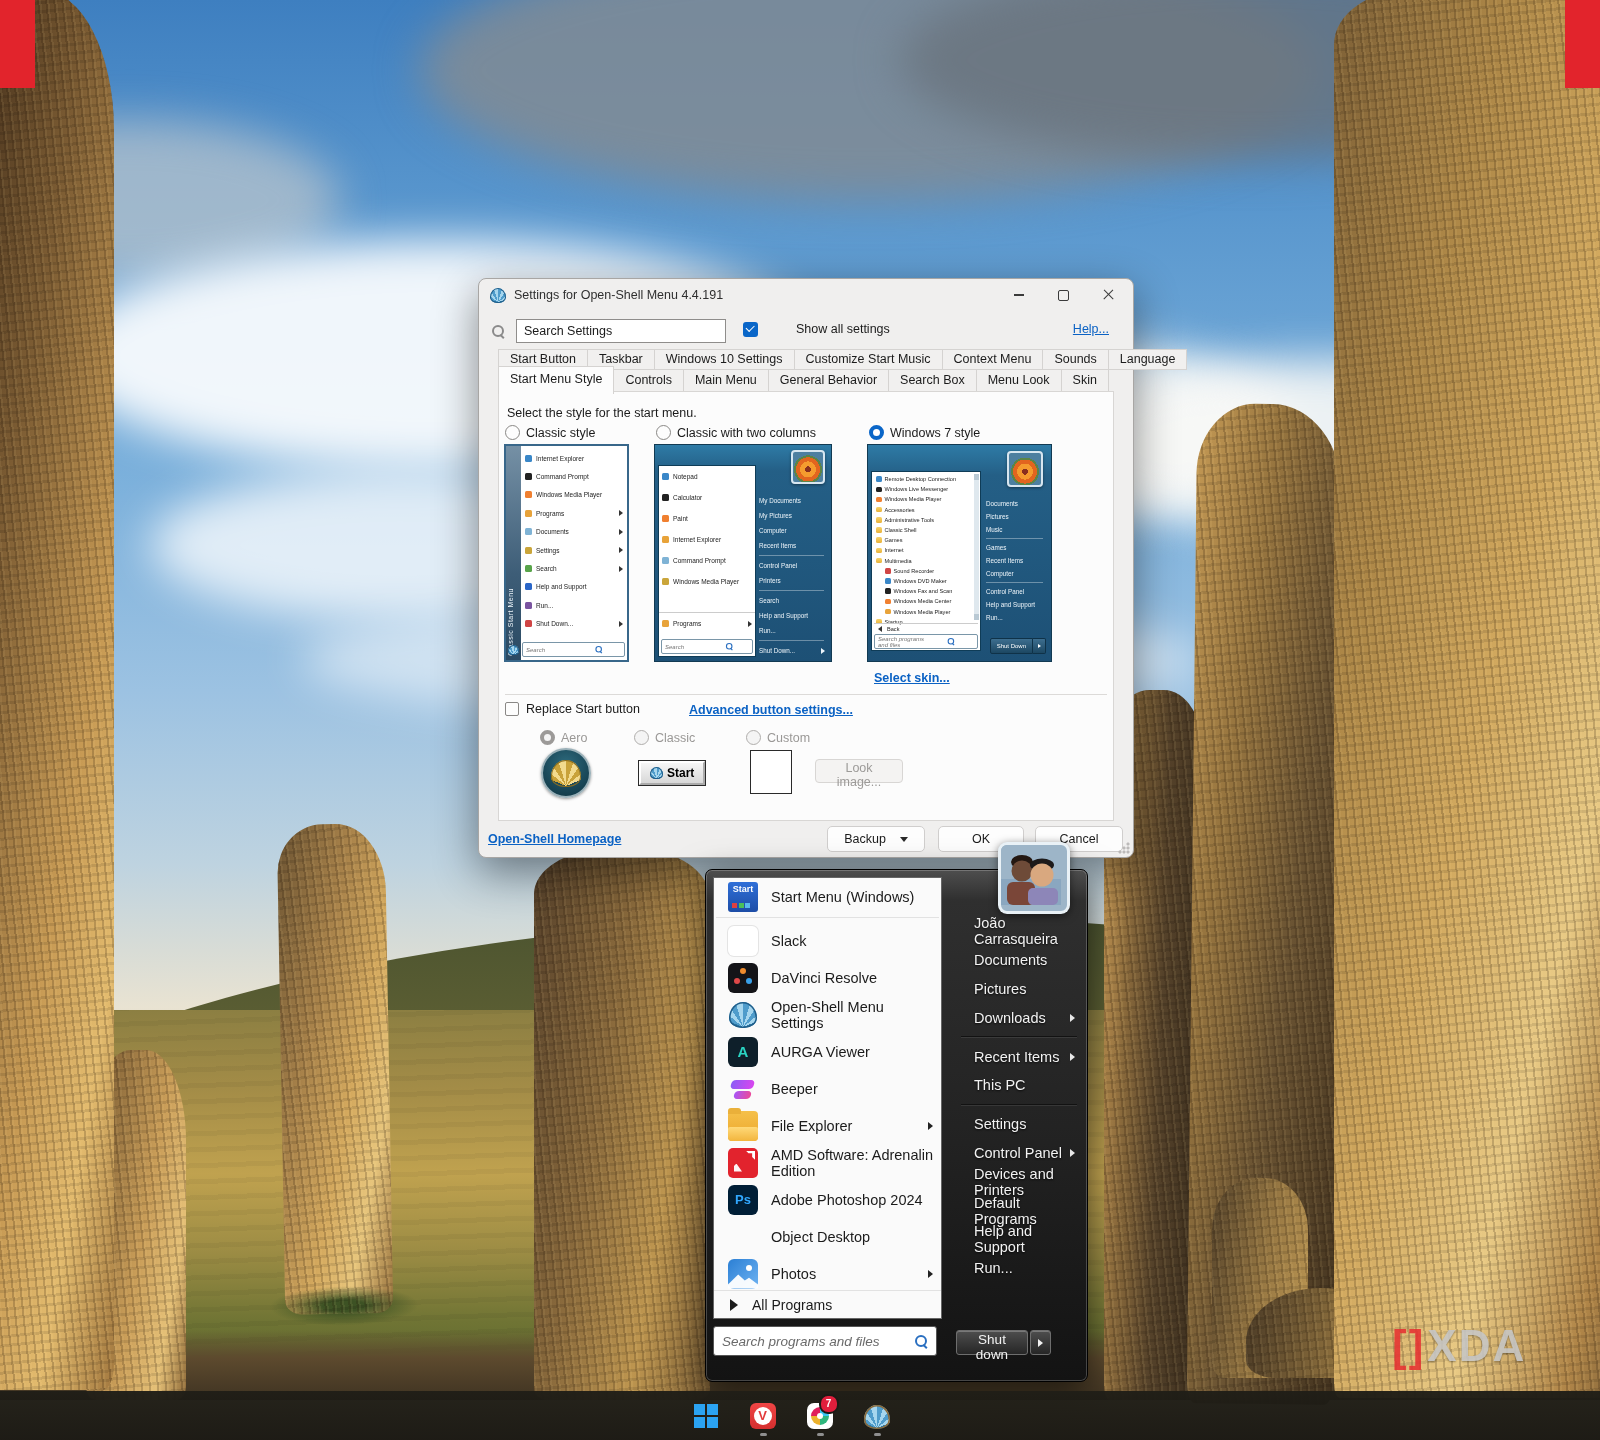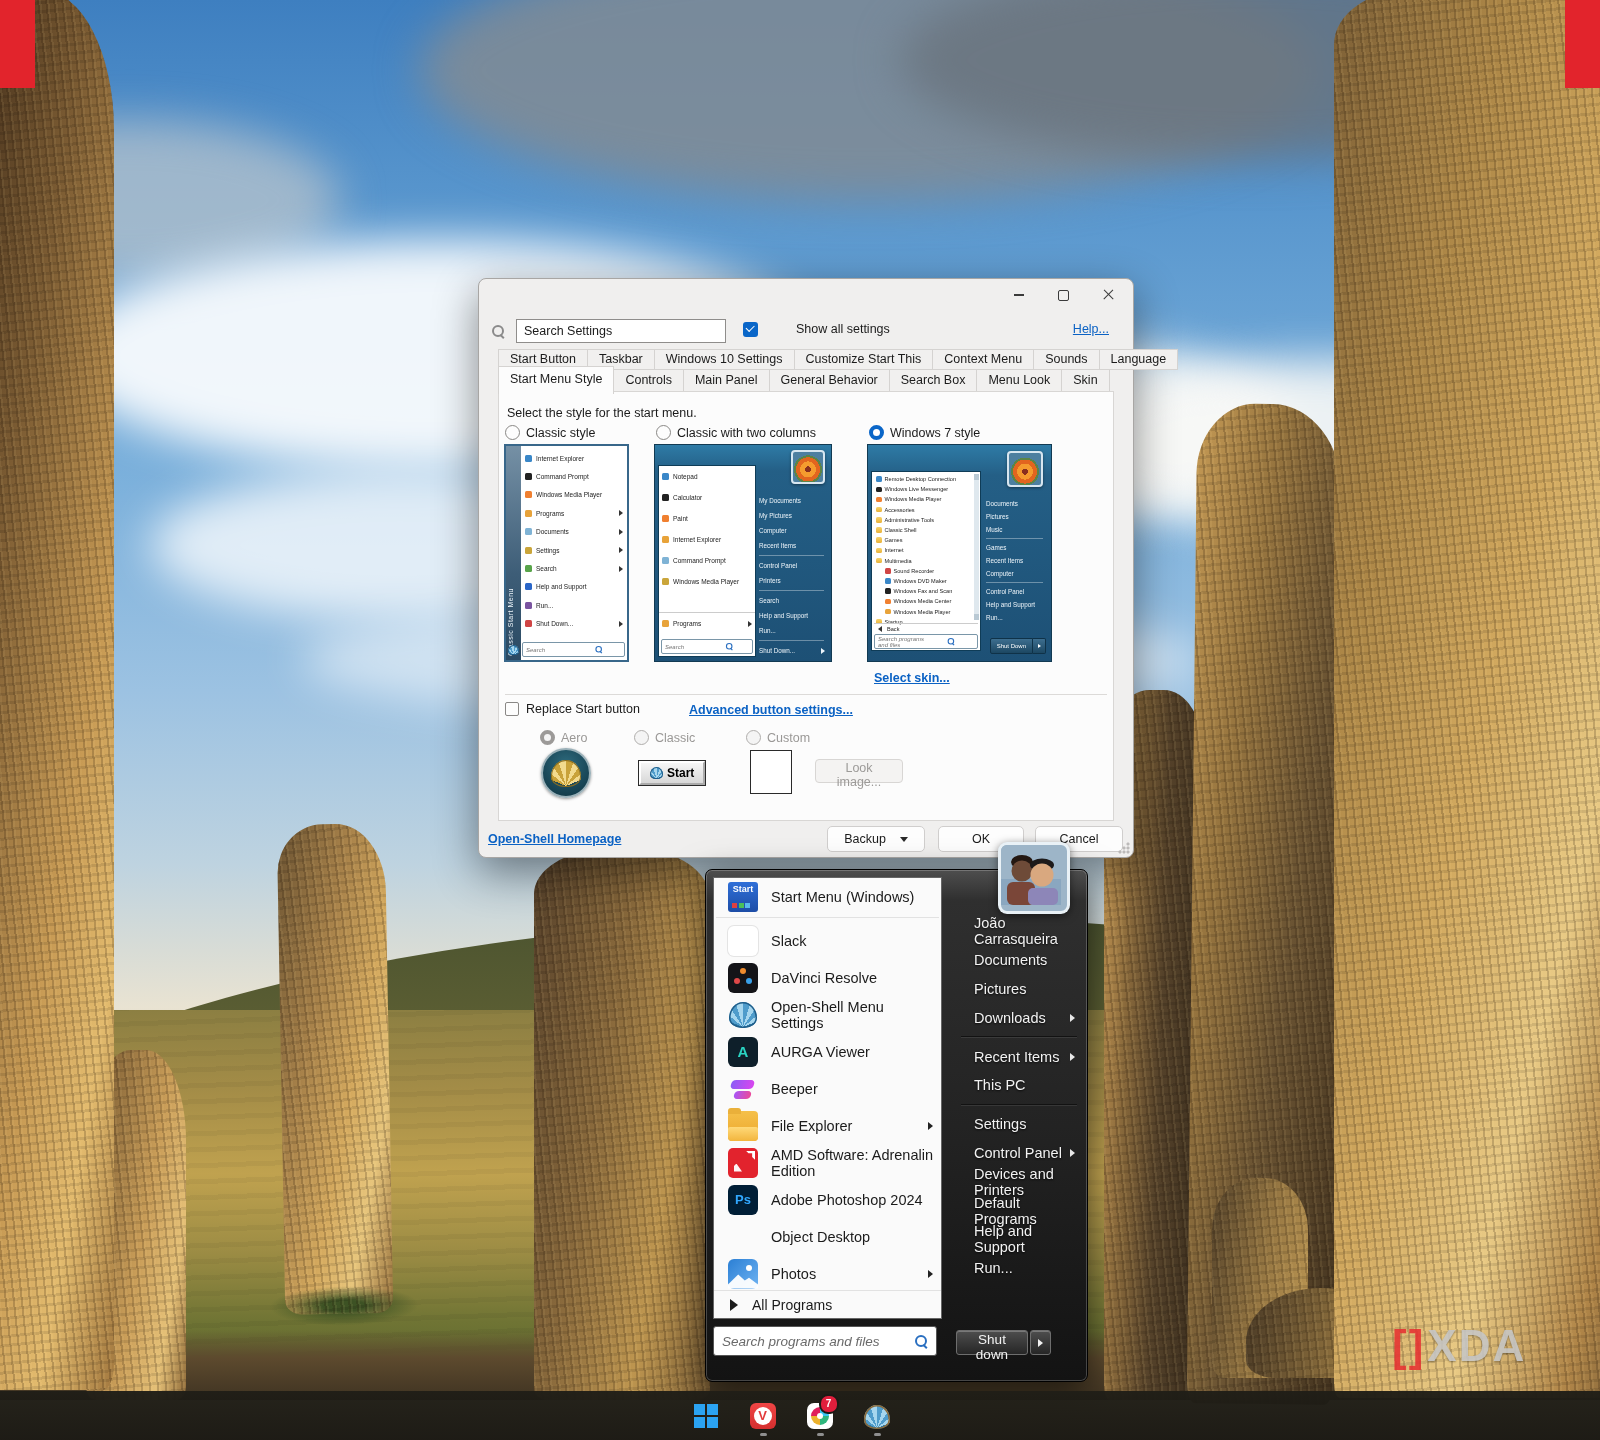--- a/index.html
+++ b/index.html
@@ -355,20 +355,24 @@
   <div class="stone st-left"></div>
   <div class="stone st-rbig"></div>
   <div class="corner-red left"></div>
   <div class="corner-red right"></div>
   <div class="watermark">
     <span class="wm-bracket">[]</span>
     <span class="wm-text">XDA</span>
   </div>
 
   <section class="dlg">
+    <header class="dlg-title">
+      <span class="shell s16"></span>
+      <span class="dlg-title-text">Settings for Open-Shell Menu 4.4.191</span>
+    </header>
     <div class="caps">
       <span class="cap-btn">
           <i class="g-min"></i>
         </span>
       <span class="cap-btn">
           <i class="g-max"></i>
         </span>
       <span class="cap-btn">
           <i class="g-x1"></i>
           <i class="g-x2"></i>
@@ -378,29 +382,29 @@
       <span class="mag"></span>
       <div class="dlg-search">Search Settings</div>
       <span class="cbx"></span>
       <span class="cb-label">Show all settings</span>
       <a class="lnk help-lnk">Help...</a>
     </div>
     <div class="tabs row1">
       <div class="tab">Start Button</div>
         <div class="tab">Taskbar</div>
         <div class="tab">Windows 10 Settings</div>
-        <div class="tab">Customize Start This</div>
+        <div class="tab">Customize Start Music</div>
         <div class="tab">Context Menu</div>
         <div class="tab">Sounds</div>
         <div class="tab">Language</div>
     </div>
     <div class="tabs row2">
       <div class="tab f-active">Start Menu Style</div>
         <div class="tab">Controls</div>
-        <div class="tab">Main Panel</div>
+        <div class="tab">Main Menu</div>
         <div class="tab">General Behavior</div>
         <div class="tab">Search Box</div>
         <div class="tab">Menu Look</div>
         <div class="tab">Skin</div>
     </div>
 
     <div class="panel">
       <div class="sel-label">Select the style for the start menu.</div>
       <div class="style-options">
 

